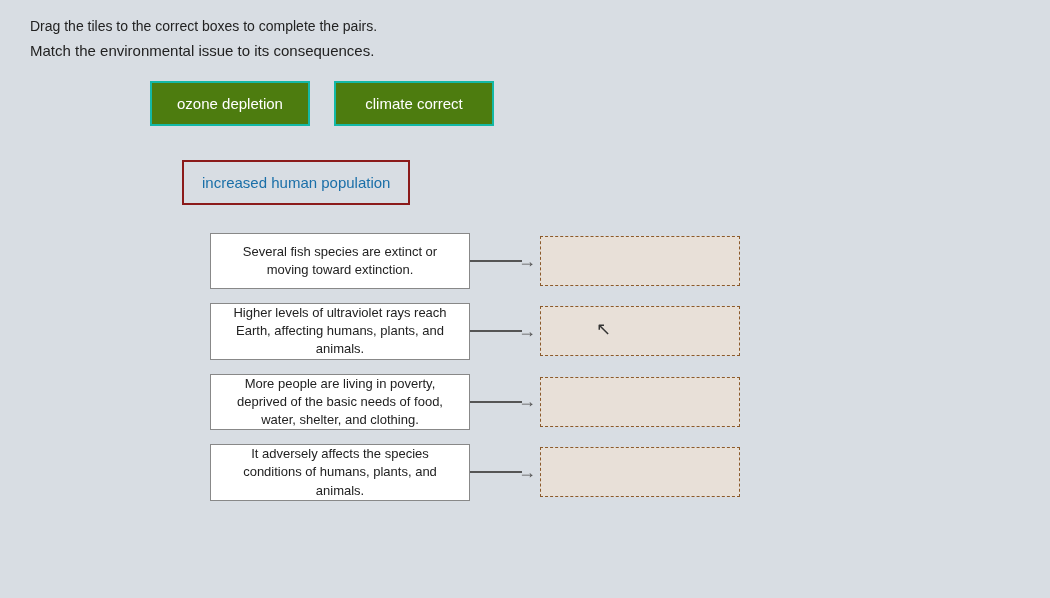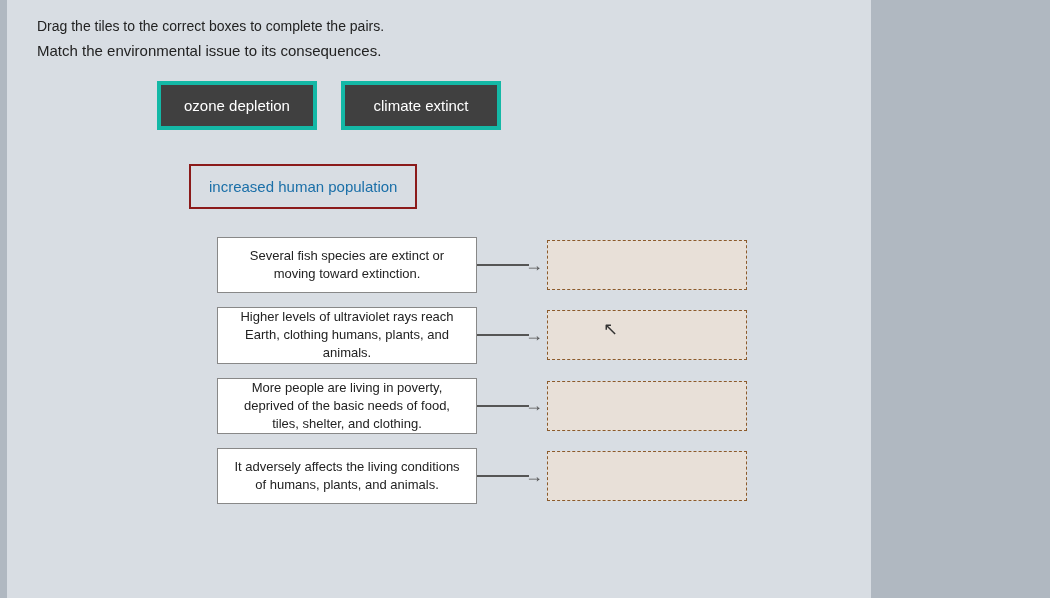--- a/index.html
+++ b/index.html
@@ -8,47 +8,46 @@
       font-family: Arial, sans-serif;
       width: 1050px;
       height: 598px;
       overflow: hidden;
       display: flex;
       align-items: flex-start;
       justify-content: flex-start;
     }
     .page-container {
       background-color: #d8dde3;
-      width: 864px;
+      width: 1050px;
       height: 598px;
       padding: 18px 30px;
       position: relative;
-      margin-left: 7px;
     }
     .instructions-drag {
       font-size: 14px;
       color: #222;
       margin-bottom: 8px;
     }
     .instructions-match {
       font-size: 15px;
       color: #222;
       margin-bottom: 22px;
     }
     .tiles-area {
       display: flex;
       gap: 24px;
       margin-left: 120px;
       margin-bottom: 28px;
       flex-wrap: wrap;
     }
     .tile {
-      background-color: #404040;
+      background-color: #4d7c0f;
       color: white;
-      border: 4px solid #14b8a6;
+      border: 2px solid #14b8a6;
       padding: 12px 18px;
       font-size: 15px;
       cursor: grab;
       min-width: 160px;
       text-align: center;
     }
     .tile.outlined {
       background-color: transparent;
       color: #1a6fa8;
       border: 2px solid #8b1a1a;
@@ -116,44 +115,44 @@
 </head>
 <body>
 
 <div class="page-container">
   <p class="instructions-drag">Drag the tiles to the correct boxes to complete the pairs.</p>
   <p class="instructions-match">Match the environmental issue to its consequences.</p>
 
   <div class="tiles-area">
     <div style="display:flex; gap:24px; margin-bottom:10px;">
       <div class="tile">ozone depletion</div>
-      <div class="tile">climate extinct</div>
+      <div class="tile">climate correct</div>
     </div>
     <div style="display:flex; gap:24px; width:100%;padding-left:32px;">
       <div class="tile outlined">increased human population</div>
     </div>
   </div>
 
   <div class="matching-area">
     <div class="match-row">
       <div class="consequence-box">Several fish species are extinct or moving toward extinction.</div>
       <div class="arrow-line"></div>
       <div class="drop-box"></div>
     </div>
     <div class="match-row">
-      <div class="consequence-box">Higher levels of ultraviolet rays reach Earth, clothing humans, plants, and animals.</div>
+      <div class="consequence-box">Higher levels of ultraviolet rays reach Earth, affecting humans, plants, and animals.</div>
       <div class="arrow-line"></div>
       <div class="drop-box"></div>
     </div>
     <div class="match-row">
-      <div class="consequence-box">More people are living in poverty, deprived of the basic needs of food, tiles, shelter, and clothing.</div>
+      <div class="consequence-box">More people are living in poverty, deprived of the basic needs of food, water, shelter, and clothing.</div>
       <div class="arrow-line"></div>
       <div class="drop-box"></div>
     </div>
     <div class="match-row">
-      <div class="consequence-box">It adversely affects the living conditions of humans, plants, and animals.</div>
+      <div class="consequence-box">It adversely affects the species conditions of humans, plants, and animals.</div>
       <div class="arrow-line"></div>
       <div class="drop-box"></div>
     </div>
   </div>
 
   <div class="cursor-indicator">↖</div>
 </div>
 
 </body></html>

